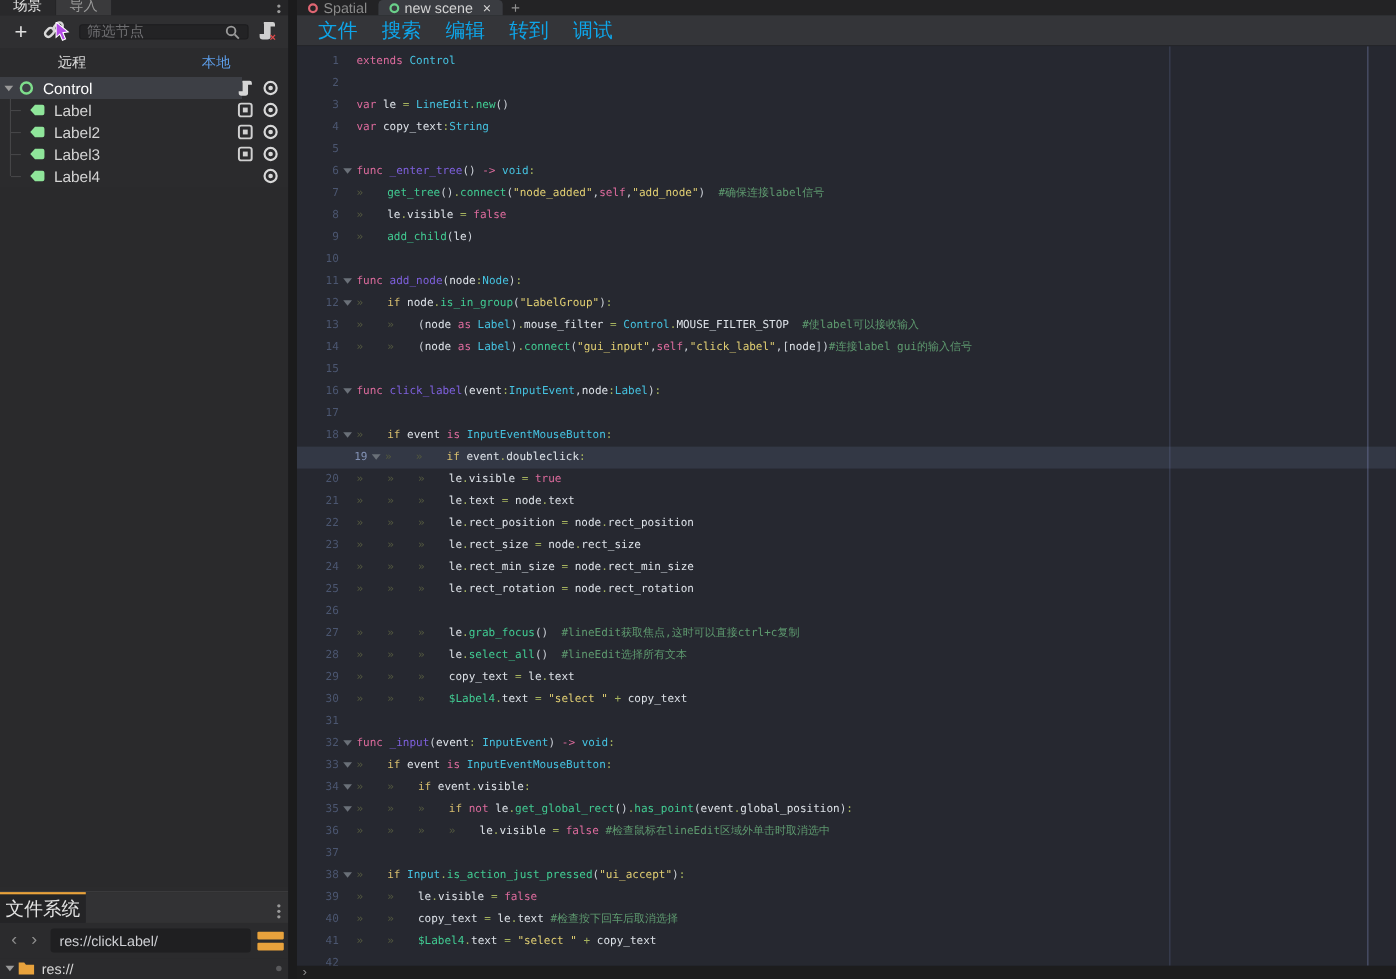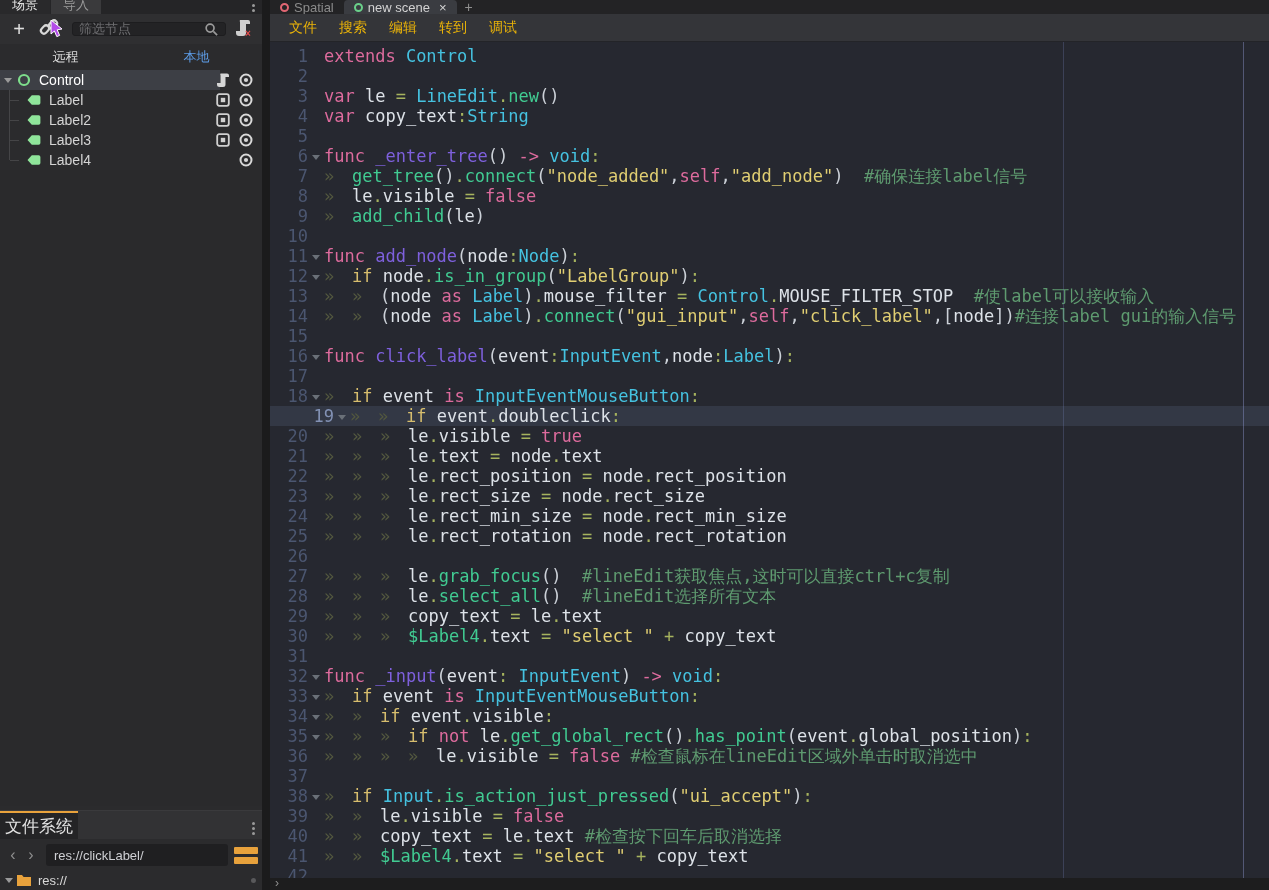--- a/index.html
+++ b/index.html
@@ -60,27 +60,27 @@
   
   .main { position:absolute; left:270px; top:0; right:0; height:890px; background:#262830; }
   .scene-tabs { height:14px; background:#232325; display:flex; align-items:center; overflow:hidden; }
   .stab { display:flex; align-items:center; gap:5px; height:14px; padding:0 10px; font-size:13px; color:#8b8b8b; }
   .stab.active { background:#3a3c41; color:#d3d3d3; border-radius:4px 4px 0 0; }
   .stab .xbtn { color:#d5d5d5; font-size:13px; margin-left:4px; }
   .plus-tab { color:#909090; font-size:14px; padding:0 8px; }
   .circle-ic { width:9px; height:9px; border-radius:50%; border:2px solid; }
 
   .menubar { height:28px; background:#343539; display:flex; align-items:center; padding-left:8px; border-bottom:1px solid #232428; }
-  .menu-item { font-size:14px; color:#eab308; padding:0 11px; }
+  .menu-item { font-size:18px; color:#0ea5e9; padding:0 11px; }
 
   .code-wrap { position:absolute; left:0; right:0; top:42px; bottom:12px; background:#262830; overflow:hidden; }
   .guide { position:absolute; top:0; bottom:0; width:1px; }
   .g1 { left:793px; background:rgba(120,132,190,.28); }
   .g2 { left:973px; background:rgba(145,155,215,.42); }
-  .code { position:relative; padding-top:4px; font-family:"DejaVu Sans Mono", monospace; font-size:17px; }
+  .code { position:relative; padding-top:4px; font-family:"DejaVu Sans Mono", monospace; font-size:10px; }
   .cl { height:20px; line-height:20px; white-space:pre; }
   .cl.cur { background:#333845;padding-left:26px; }
   .ln { display:inline-block; width:38px; text-align:right; color:#4b5670; }
   .cl.cur .ln { color:#8291b4; }
   .fold { display:inline-block; width:16px; text-align:center; }
   .fold.on::before { content:""; display:inline-block; border-left:4px solid transparent; border-right:4px solid transparent; border-top:5px solid #6a7078; vertical-align:middle; }
   .tab { display:inline-block; width:28px; color:#53583f; }
   .kw{color:#dd6b9d} .cf{color:#d6bd6e} .ty{color:#45c2e0} .fn{color:#41cb92}
   .df{color:#7e60dd} .st{color:#e0ce72} .cm{color:#5e9a6f} .sy{color:#a6b35e}
   .pn{color:#ccd1d8} .id{color:#dde2e8} .pl{color:#dde2e8}

